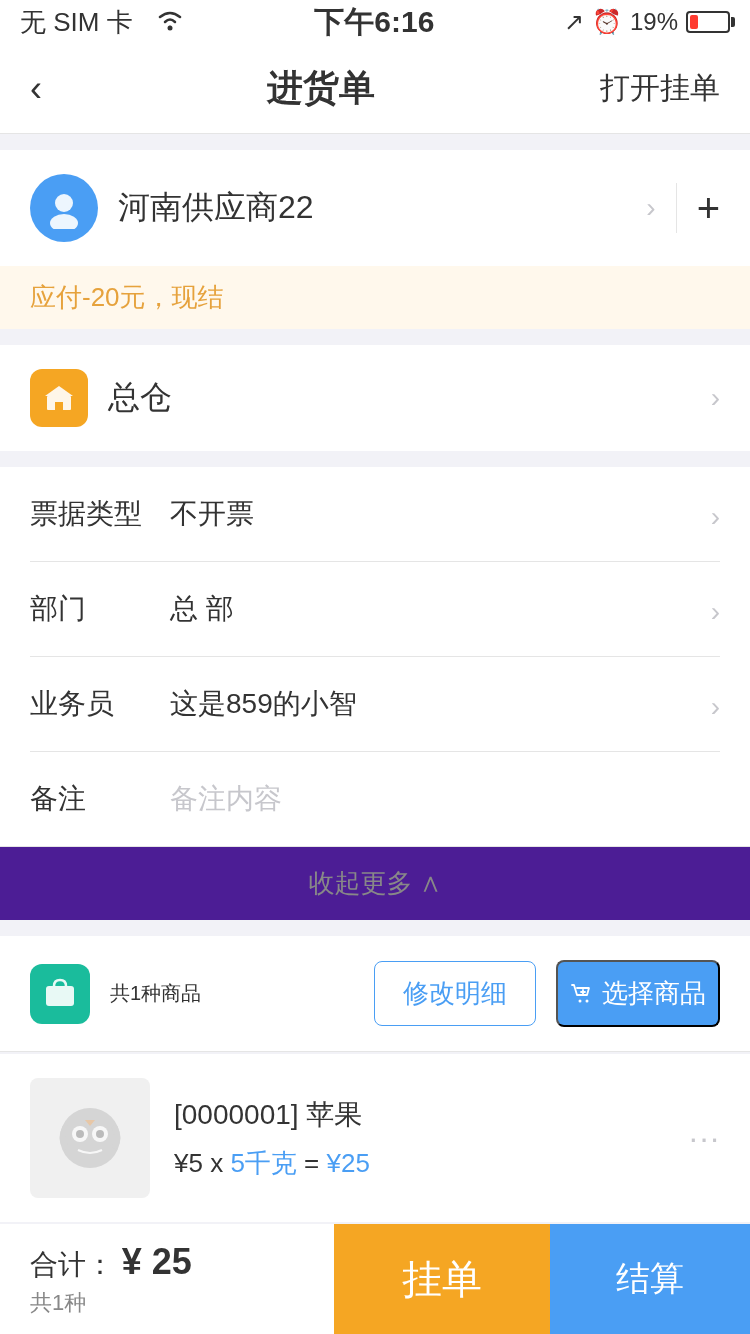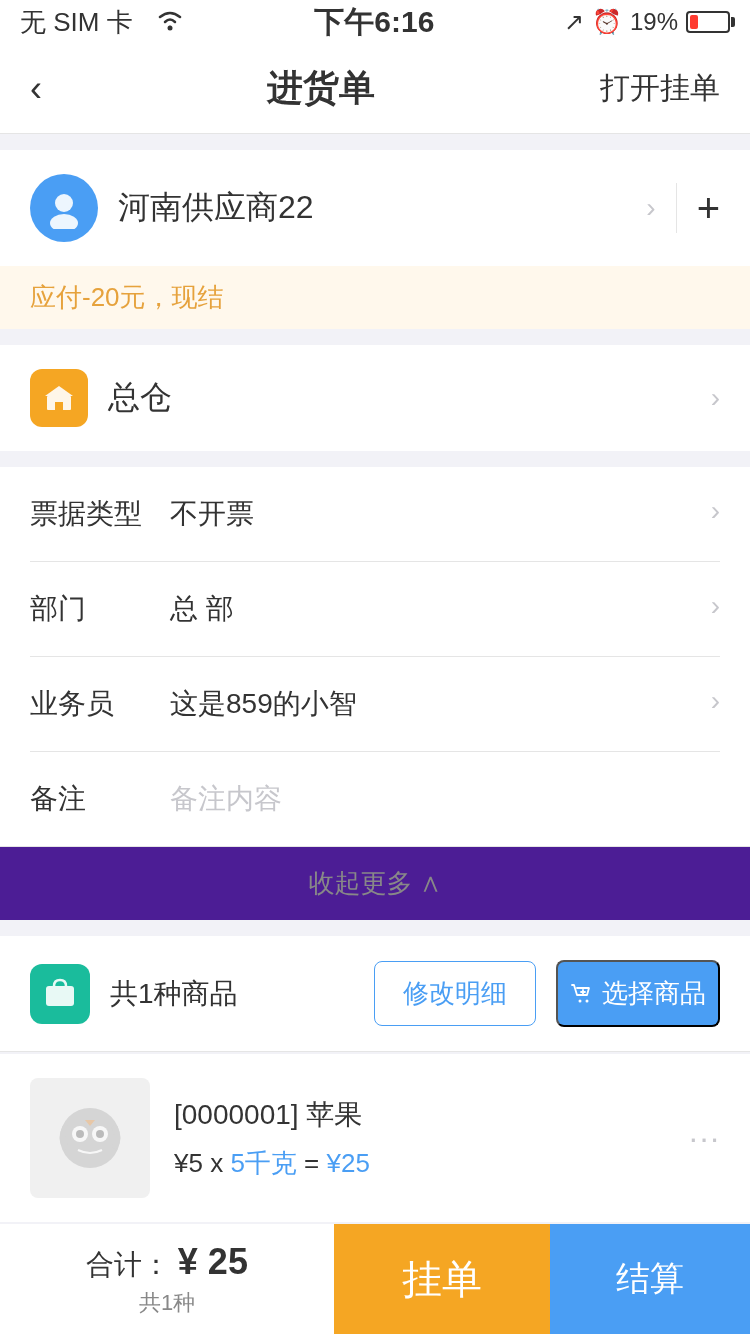--- a/index.html
+++ b/index.html
@@ -81,21 +81,21 @@
       background: #fff8ec;
       padding: 14px 30px;
       font-size: 26px;
       color: #e6a23c;
     }
 
     
     .form-row {
       background: #fff;
       display: flex;
-      align-items: flex-start;
+      align-items: flex-end;
       padding: 28px 30px;
       min-height: 88px;
     }
     .form-label { font-size: 28px; color: #333; width: 140px; flex-shrink: 0; }
     .form-value { flex: 1; font-size: 28px; color: #333; }
     .form-placeholder { flex: 1; font-size: 28px; color: #c7c7cc; }
 
     
     .warehouse-row {
       background: #fff;
@@ -125,21 +125,21 @@
       background: #fff;
       display: flex;
       align-items: center;
       padding: 24px 30px;
       gap: 20px;
     }
     .product-icon {
       width: 60px; height: 60px; border-radius: 12px; background: #1abc9c;
       display: flex; align-items: center; justify-content: center; flex-shrink: 0;
     }
-    .product-count { flex: 1; font-size: 28px; color: #333; }
+    .product-count { flex: 1; font-size: 20px; color: #333; }
     .btn-outline {
       border: 1px solid #4a9ef4; background: #fff; color: #4a9ef4;
       padding: 14px 28px; border-radius: 8px; font-size: 26px;
     }
     .btn-blue {
       background: #4a9ef4; color: #fff;
       padding: 14px 12px; border-radius: 8px; font-size: 26px;
       display: flex; align-items: center; gap: 8px;
     }
 
@@ -171,21 +171,20 @@
       display: flex;
       background: #fff;
     }
     .footer-total {
       flex: 1;
       display: flex;
       flex-direction: column;
       justify-content: center;
       padding: 0 30px;
       background: #fff;
-      text-align: center;
     }
     .footer-total-main { font-size: 28px; color: #333; }
     .footer-total-sub { font-size: 22px; color: #888; margin-top: 4px; }
     .total-amount { font-size: 36px; font-weight: 600; color: #333; }
     .footer-hang {
       width: 216px;
       background: #f5a623;
       display: flex; align-items: center; justify-content: center;
       font-size: 40px; color: #fff; font-weight: 500;
     }

